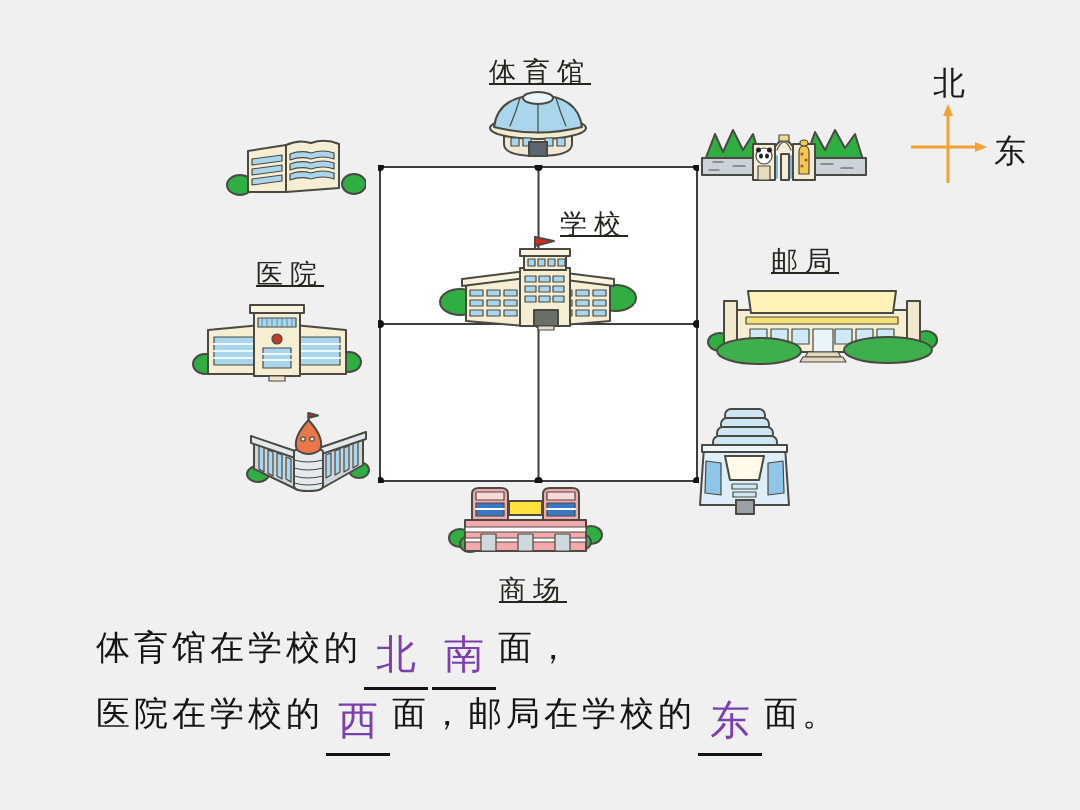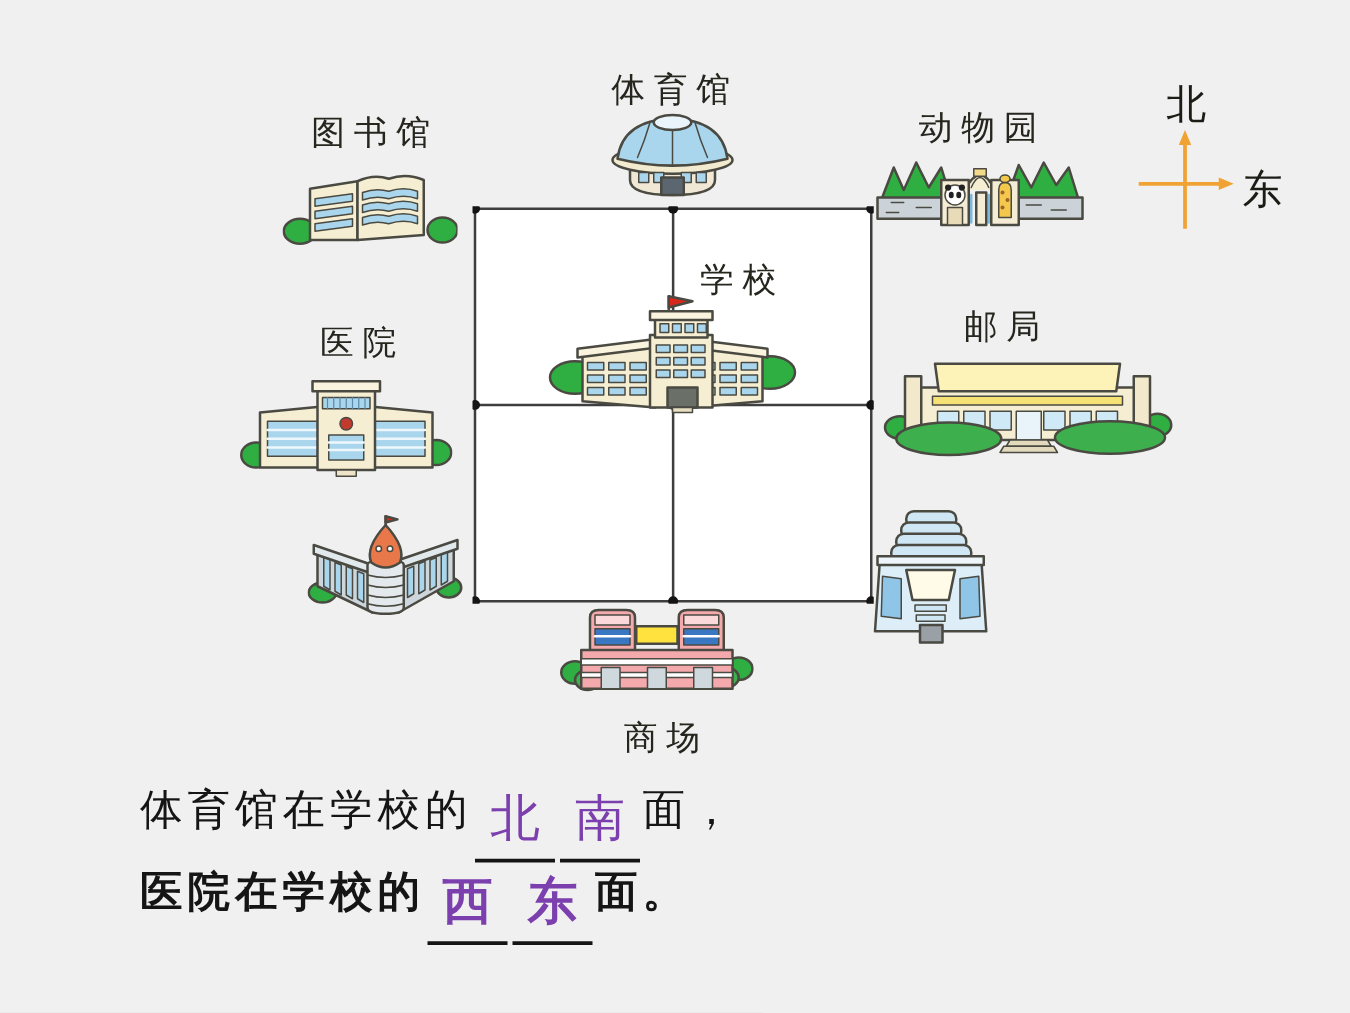--- a/index.html
+++ b/index.html
@@ -14,31 +14,31 @@
   .grid-line { stroke:#3e3e3e; stroke-width:2; }
   .grid-dot  { fill:#141414; }
   
   .bld * { stroke-linejoin:round; stroke-linecap:round; }
   .s2 { stroke:#4a4a42; stroke-width:2; }
   .s1 { stroke:#4a4a42; stroke-width:1.2; }
   .ns { stroke:none; }
   
   .blabel {
     position:absolute; transform:translateX(-50%);
-    font-size:27px; letter-spacing:7px; color:#26261f; white-space:nowrap;
+    font-size:27px; letter-spacing:7px; color:#26261f; white-space:nowrap;text-decoration:underline;
   }
   .compass-char {
     position:absolute; transform:translateX(-50%);
     font-size:32px; color:#1c1c16; white-space:nowrap;
   }
   .arrow-stroke { stroke:var(--arrow-color,#f0a232); }
   .arrow-head   { fill:var(--arrow-color,#f0a232); }
   
   .qline {
-    position:absolute; left:112px; font-size:34px; letter-spacing:4px;
+    position:absolute; left:96px; font-size:34px; letter-spacing:4px;
     color:#151515; white-space:nowrap;
   }
   .blank {
     display:inline-flex; width:64px; height:56px;
     justify-content:center; align-items:flex-end;
     border-bottom:3px solid #141414;
     vertical-align:baseline; transform:translateY(9px);
     margin:0 2px;
   }
   .ans {
@@ -261,23 +261,21 @@
     <path class="s2" d="M12,41 L93,41 L97,99 L8,99 Z" fill="#ddeef8"></path>
     <path class="s2" d="M10,39 L95,39 L95,46 L10,46 Z" fill="#eef6fb"></path>
     <path class="s2" d="M33,50 L72,50 L67,74 L38,74 Z" fill="#fffbe8"></path>
     <path class="s1" d="M14,55 L29,57 L29,89 L13,87 Z" fill="#8fc6e8"></path>
     <path class="s1" d="M76,57 L91,55 L92,87 L76,89 Z" fill="#8fc6e8"></path>
     <rect class="s1" x="40" y="78" width="25" height="5" fill="#cfe6f5"></rect>
     <rect class="s1" x="41" y="86" width="23" height="5" fill="#cfe6f5"></rect>
     <rect class="s2" x="44" y="94" width="18" height="14" fill="#9aa1a6"></rect>
   </svg>
 
-  <div class="blabel" style="left:300px;top:88px;">图书馆</div>
   <div class="blabel" style="left:540px;top:54px;">体育馆</div>
-  <div class="blabel" style="left:786px;top:84px;">动物园</div>
   <div class="blabel" style="left:290px;top:256px;">医院</div>
   <div class="blabel" style="left:594px;top:206px;">学校</div>
   <div class="blabel" style="left:786px;top:243px;margin-left:19px;">邮局</div>
   <div class="blabel" style="left:533px;top:552px;margin-top:20px;">商场</div>
 
   <div>
     <div class="compass-char" style="left:949px;top:62px;">北</div>
     <div class="compass-char" style="left:1010px;top:130px;">东</div>
     <svg class="abs compass-arrow" style="left:903px;top:103px;" width="95" height="90" viewBox="0 0 95 90">
       <line class="arrow-stroke" x1="45" y1="10" x2="45" y2="80" stroke-width="3"></line>
@@ -287,21 +285,21 @@
     </svg>
   </div>
 
   <div class="qline" style="top:622px;">
     <span>体育馆在学校的</span><span class="blank">
         <span class="ans">北</span>
       </span><span class="blank">
         <span class="ans">南</span>
       </span><span>面，</span>
   </div>
-  <div class="qline" style="top:688px;font-weight:bold;">
+  <div class="qline" style="top:688px;">
     <span>医院在学校的</span><span class="blank">
         <span class="ans">西</span>
-      </span><span class="blank">
+      </span><span>面，邮局在学校的</span><span class="blank">
         <span class="ans">东</span>
       </span><span>面。</span>
   </div>
 
 </div>
 
 </body></html>

